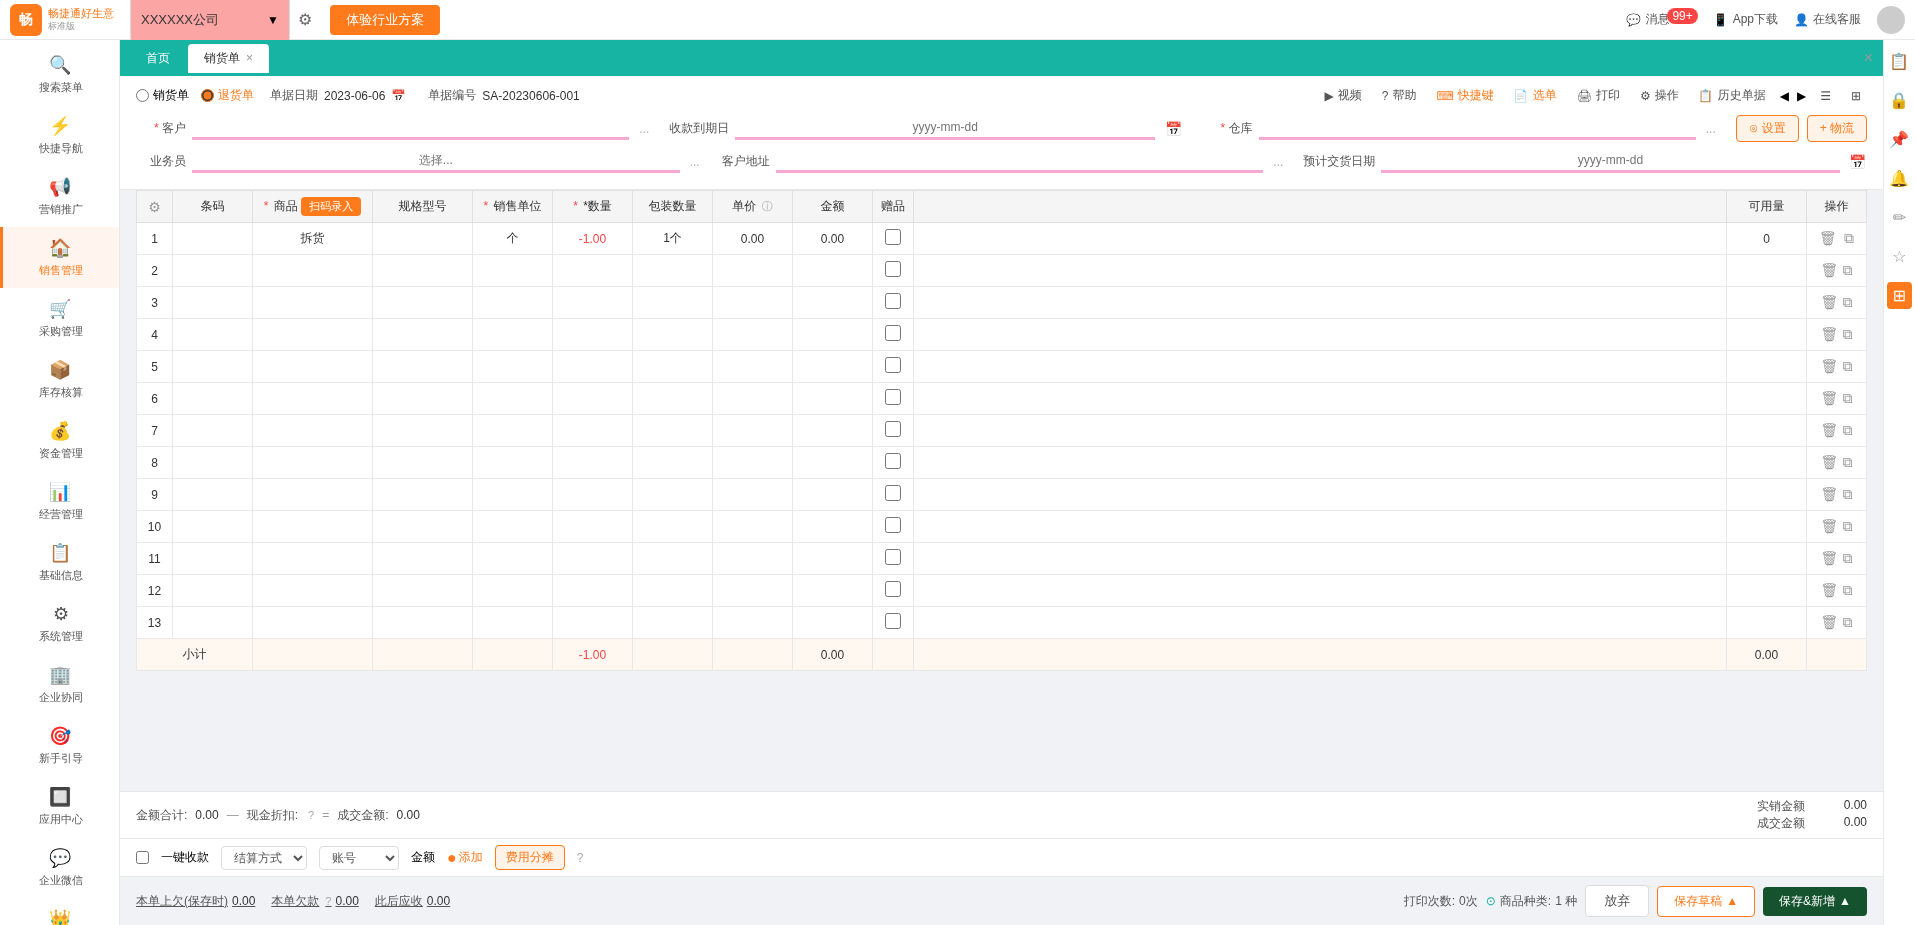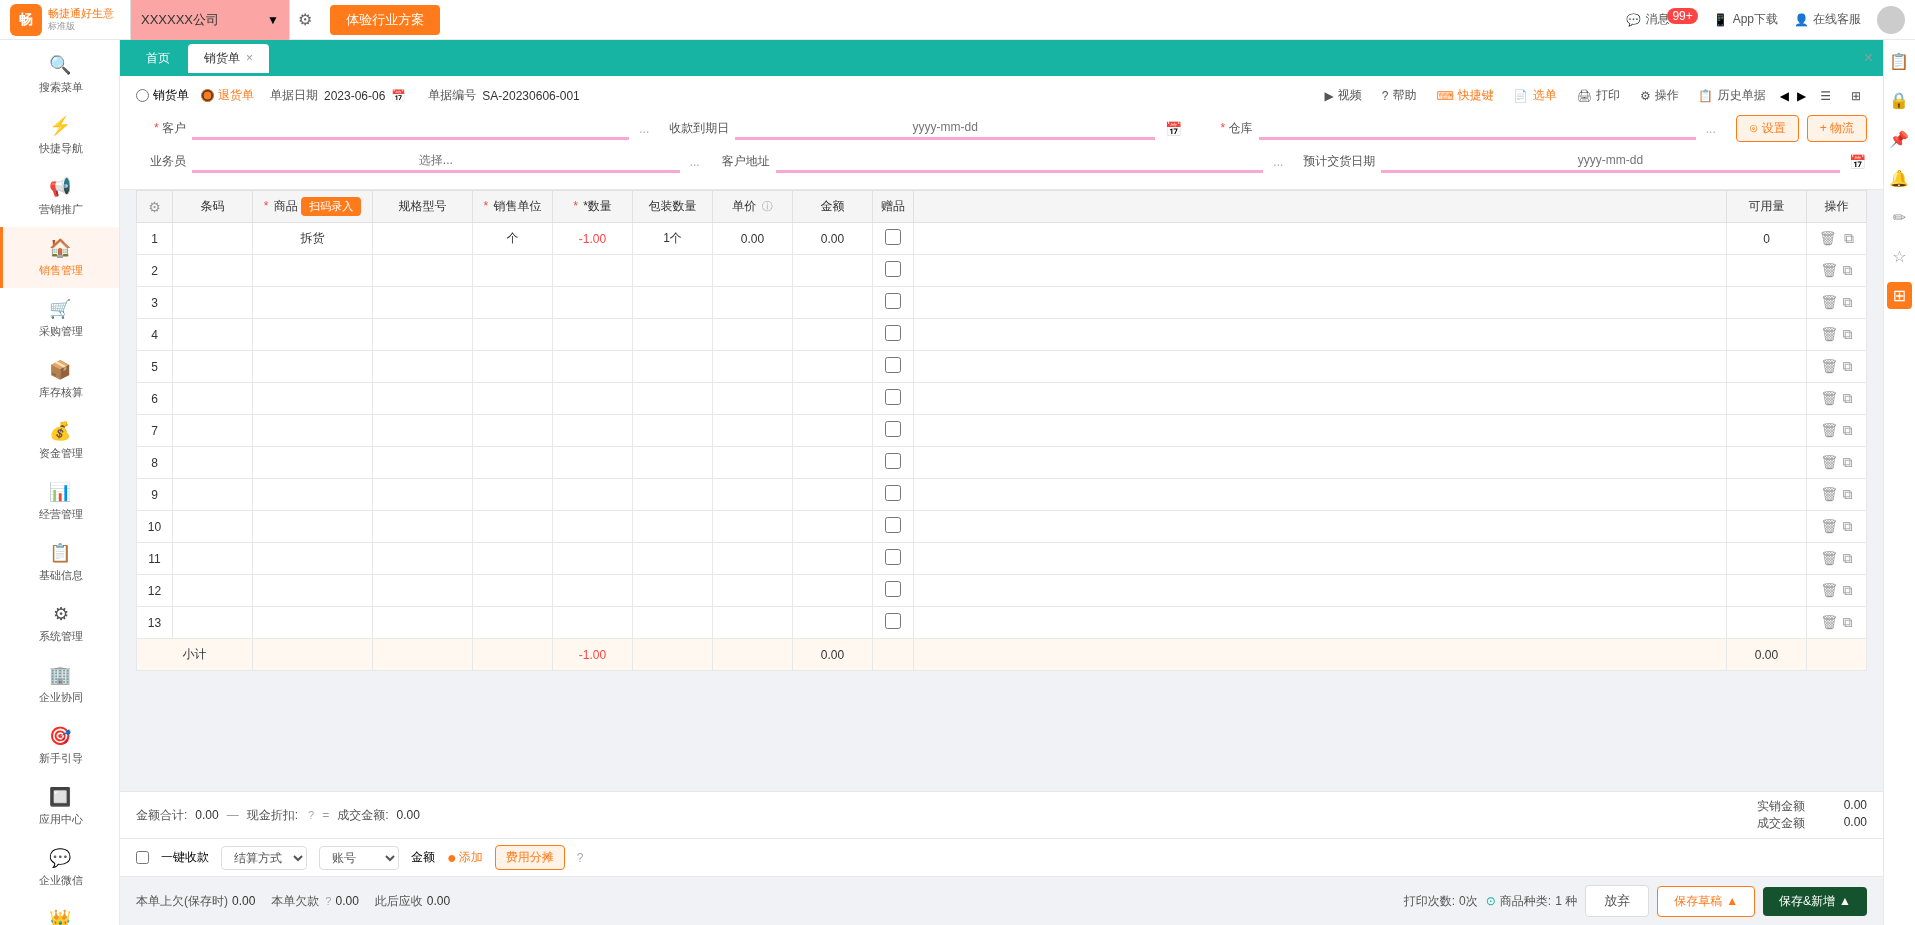--- a/index.html
+++ b/index.html
@@ -217,21 +217,21 @@
     }
     .expense-btn.active { background: #fff3e8; }
 
     
     .footer-bar {
       background: #f0f2f5;
       border-top: 1px solid #e8e8e8;
       padding: 8px 16px;
       display: flex; align-items: center; gap: 16px;
     }
-    .footer-stat { color: #555; display: flex; align-items: center; gap: 4px; }
+    .footer-stat { color: #555; display: flex; align-items: center; gap: 4px; text-decoration: underline; }
     .footer-stat .val { color: #333; }
     .footer-right { margin-left: auto; display: flex; align-items: center; gap: 8px; }
     .print-info { color: #555; display: flex; align-items: center; gap: 4px; }
     .product-type { color: #555; display: flex; align-items: center; gap: 4px; }
     .btn-abandon {
       background: #fff; border: 1px solid #ddd; border-radius: 4px;
       padding: 6px 18px; cursor: pointer; color: #555; font-size: 13px;
     }
     .btn-save-draft {
       background: #fff; border: 1px solid #ff7a1a; border-radius: 4px;

